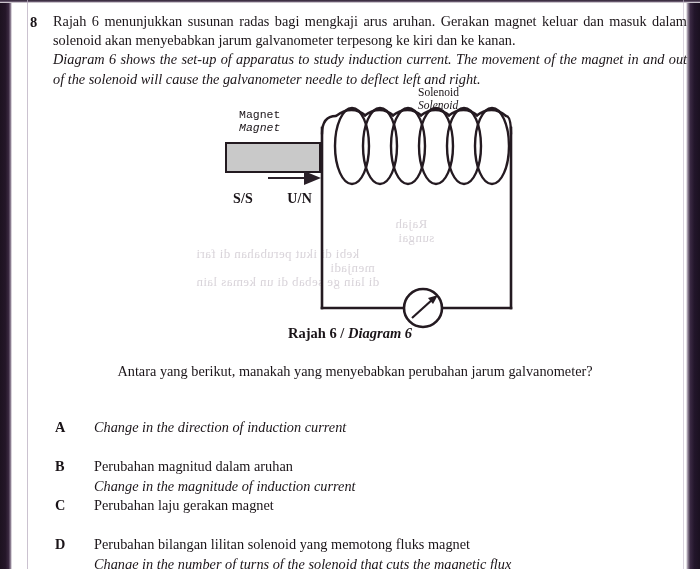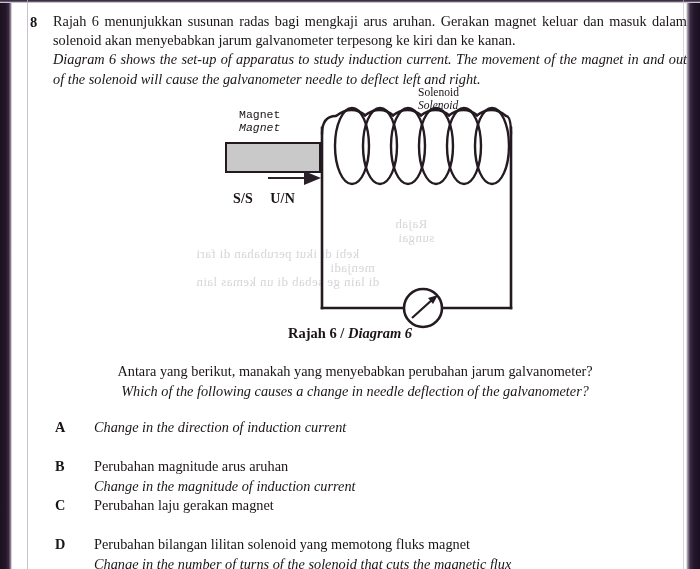--- a/index.html
+++ b/index.html
@@ -131,21 +131,21 @@
   .magnet-pole {
     position: absolute;
     top: 50%;
     transform: translateY(-50%);
     font-size: 14px;
     font-weight: bold;
     letter-spacing: .2px;
     margin-top: 41px;
   }
   .pole-s { left: 6px; }
-  .pole-n { right: 24px; }
+  .pole-n { right: 7px; }
 
   svg.circuit {
     position: absolute;
     left: 0; top: 0;
     width: 330px;
     height: 255px;
     overflow: visible;
   }
 
   
@@ -297,36 +297,35 @@
       </g>
     </svg>
   </div>
 
   <div class="caption">
     <span>Rajah 6</span><span> / </span><span class="it">Diagram 6</span>
   </div>
 
   <div class="lead">
     <span class="ms">Antara yang berikut, manakah yang menyebabkan perubahan jarum galvanometer?</span>
-    <span class="en">Which of the following causes a change in needle deflection of the galvanometer?</span>
   </div>
 
   <div class="options">
 
     <div class="opt">
       <span class="opt-key">A</span>
       <div class="opt-body">
         <span class="opt-en">Change in the direction of induction current</span>
       </div>
     </div>
 
     <div class="opt">
       <span class="opt-key">B</span>
       <div class="opt-body">
-        <span class="opt-ms">Perubahan magnitude arus aruhan</span>
+        <span class="opt-ms">Perubahan magnitud dalam aruhan</span>
         <span class="opt-en">Change in the magnitude of induction current</span>
       </div>
     </div>
 
     <div class="opt">
       <span class="opt-key">C</span>
       <div class="opt-body">
         <span class="opt-ms">Perubahan laju gerakan magnet</span>
       </div>
     </div>

